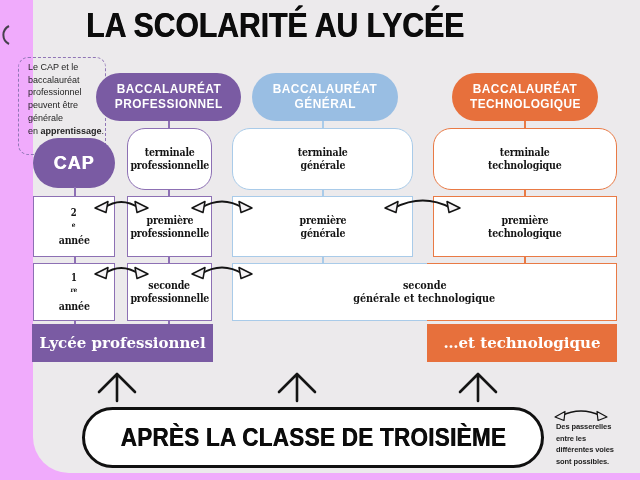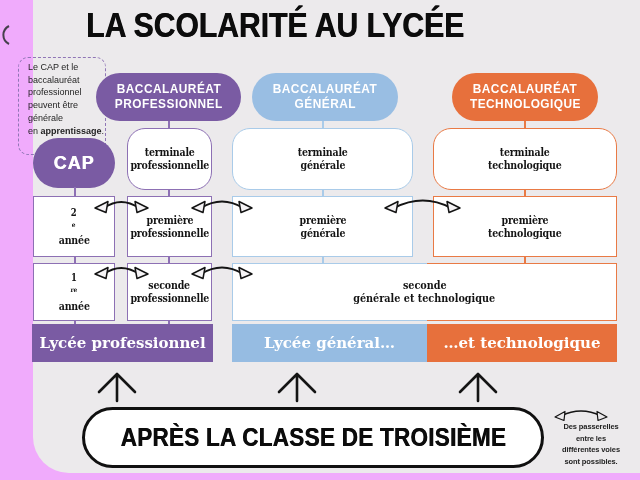--- a/index.html
+++ b/index.html
@@ -80,21 +80,21 @@
   .bar-tech{left:427px;width:190px;background:#e7703c;}
 
   
   .banner{position:absolute;left:82px;top:407px;width:462px;height:61px;background:#fff;
           border:3px solid #101010;border-radius:31px;box-sizing:border-box;display:flex;
           align-items:center;justify-content:center;text-align:right;}
   .banner span{font-size:25px;font-weight:bold;color:#0c0c0c;letter-spacing:0.3px;
                transform:scaleX(0.9);white-space:nowrap;text-shadow:0.6px 0 currentColor;}
 
   .right-note{position:absolute;left:556px;top:421px;width:70px;font-size:7.5px;
-              line-height:11.7px;font-weight:bold;letter-spacing:-0.1px;color:#222;text-align:center;}
+              line-height:11.7px;font-weight:bold;letter-spacing:-0.1px;color:#222;}
 
   svg.overlay{position:absolute;left:0;top:0;width:640px;height:480px;pointer-events:none;}
   .arc{fill:none;stroke:#141414;stroke-width:2;}
   .head{fill:#f6f4f6;stroke:#141414;stroke-width:1.5;stroke-linejoin:round;}
   .up{fill:none;stroke:#141414;stroke-width:2.6;stroke-linecap:round;stroke-linejoin:round;}
   .small-arc{fill:none;stroke:#141414;stroke-width:1.5;}
   .small-head{fill:#eceaec;stroke:#141414;stroke-width:1.2;stroke-linejoin:round;}
   .deco{fill:none;stroke:#46404c;stroke-width:2;}
 </style>
 </head>
@@ -190,23 +190,20 @@
     <div class="sgt-right"></div>
     <div class="sgt-label">
       <span>seconde</span>
       <span>générale et technologique</span>
     </div>
   </div>
 
   <div class="bar bar-pro">
     <span>Lycée professionnel</span>
   </div>
-  <div class="bar bar-gen">
-    <span>Lycée général…</span>
-  </div>
   <div class="bar bar-tech">
     <span>…et technologique</span>
   </div>
 
   <div class="banner">
     <span>APRÈS LA CLASSE DE TROISIÈME</span>
   </div>
 
   <div class="right-note">
     <div>Des passerelles</div>

